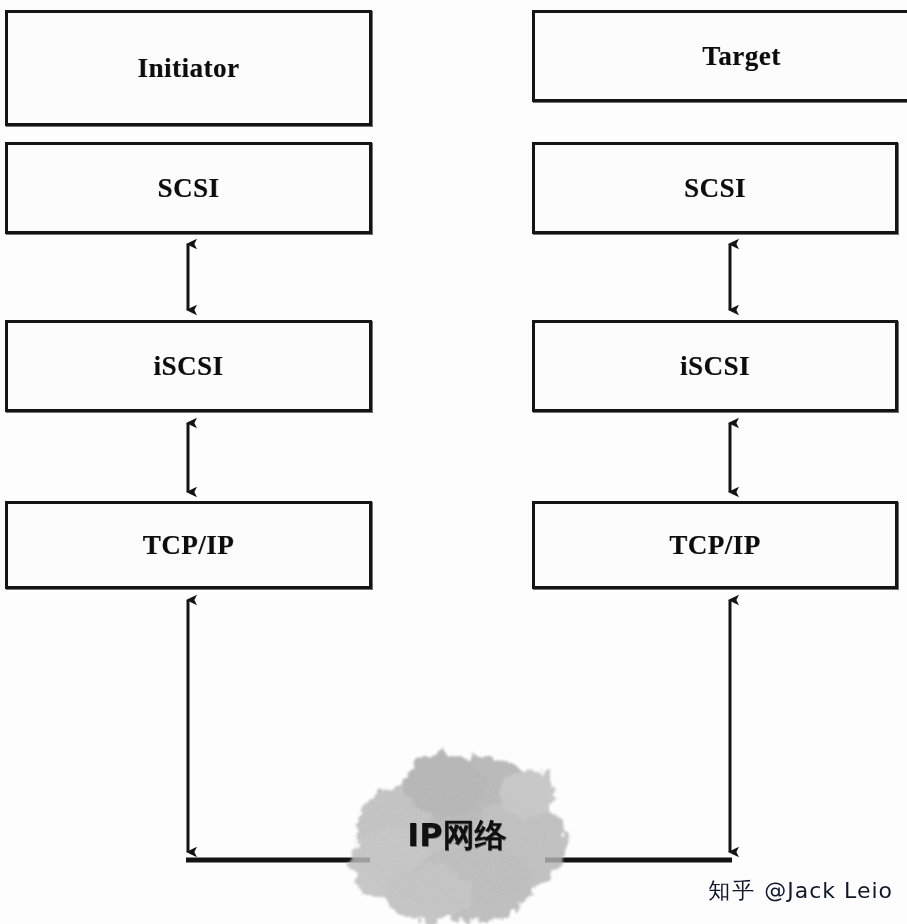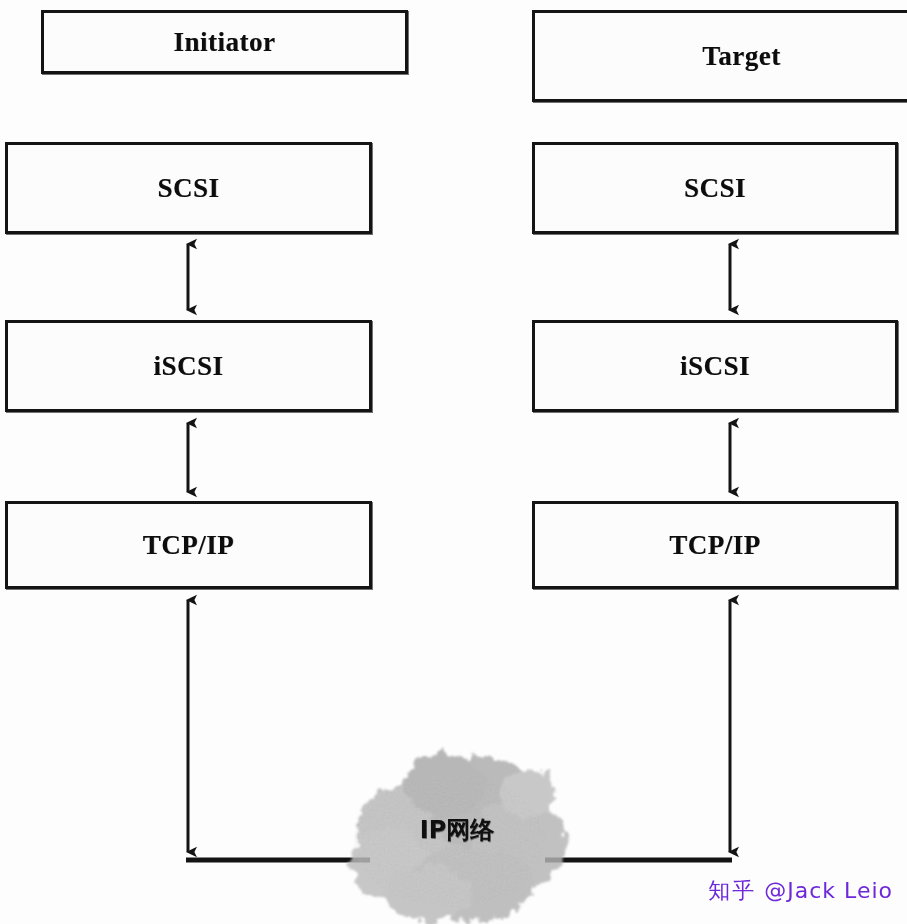--- a/index.html
+++ b/index.html
@@ -56,35 +56,35 @@
     height: 190px;
   }
   .cloud-label {
     position: absolute;
     left: 0;
     top: 78px;
     width: 250px;
     text-align: center;
     font-family: "DejaVu Sans", sans-serif;
     font-weight: bold;
-    font-size: 24px;
+    font-size: 32px;
     color: #101010;
     letter-spacing: 0px;
     z-index: 5;
     text-shadow: 0.5px 0.5px 0 rgba(0,0,0,0.4);
   }
 
   
   .watermark {
     position: absolute;
     right: 14px;
     bottom: 18px;
     font-family: "DejaVu Sans", sans-serif;
     font-size: 22px;
-    color: #6d28d9;
+    color: #0f172a;
     letter-spacing: 1px;
     white-space: nowrap;
     user-select: none;
     text-align: center;
   }
   .watermark .wm-cn { letter-spacing: 2px; }
 </style>
 </head>
 <body>
 
@@ -117,21 +117,21 @@
     <g>
       <line x1="730" y1="423" x2="730" y2="492" stroke="#141414" stroke-width="3" marker-start="url(#ah)" marker-end="url(#ah)"></line>
     </g>
 
     <g>
       <line x1="730" y1="600" x2="730" y2="852" stroke="#141414" stroke-width="3" marker-start="url(#ah)" marker-end="url(#ah)"></line>
       <line x1="732" y1="860" x2="545" y2="860" stroke="#141414" stroke-width="5"></line>
     </g>
   </svg>
 
-  <div class="node-box" style="left:5px; top:10px; width:367px; height:64px;margin-left:36px;">
+  <div class="node-box" style="left:5px; top:10px; width:367px; height:116px;">
     <span class="node-label">Initiator</span>
   </div>
 
   <div class="node-box" style="left:5px; top:142px; width:367px; height:92px;">
     <span class="node-label">SCSI</span>
   </div>
 
   <div class="node-box" style="left:5px; top:320px; width:367px; height:92px;">
     <span class="node-label">iSCSI</span>
   </div>

